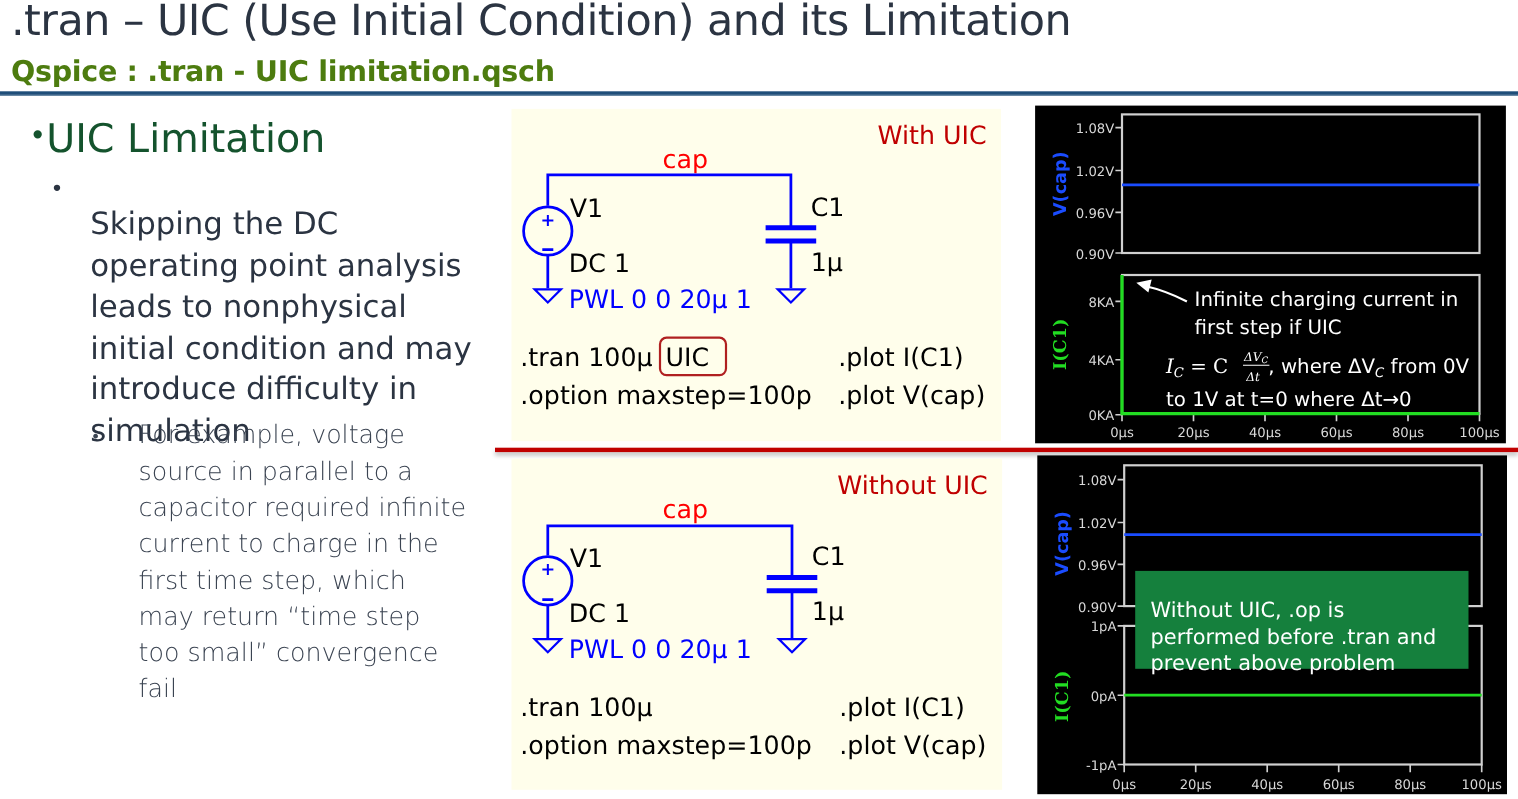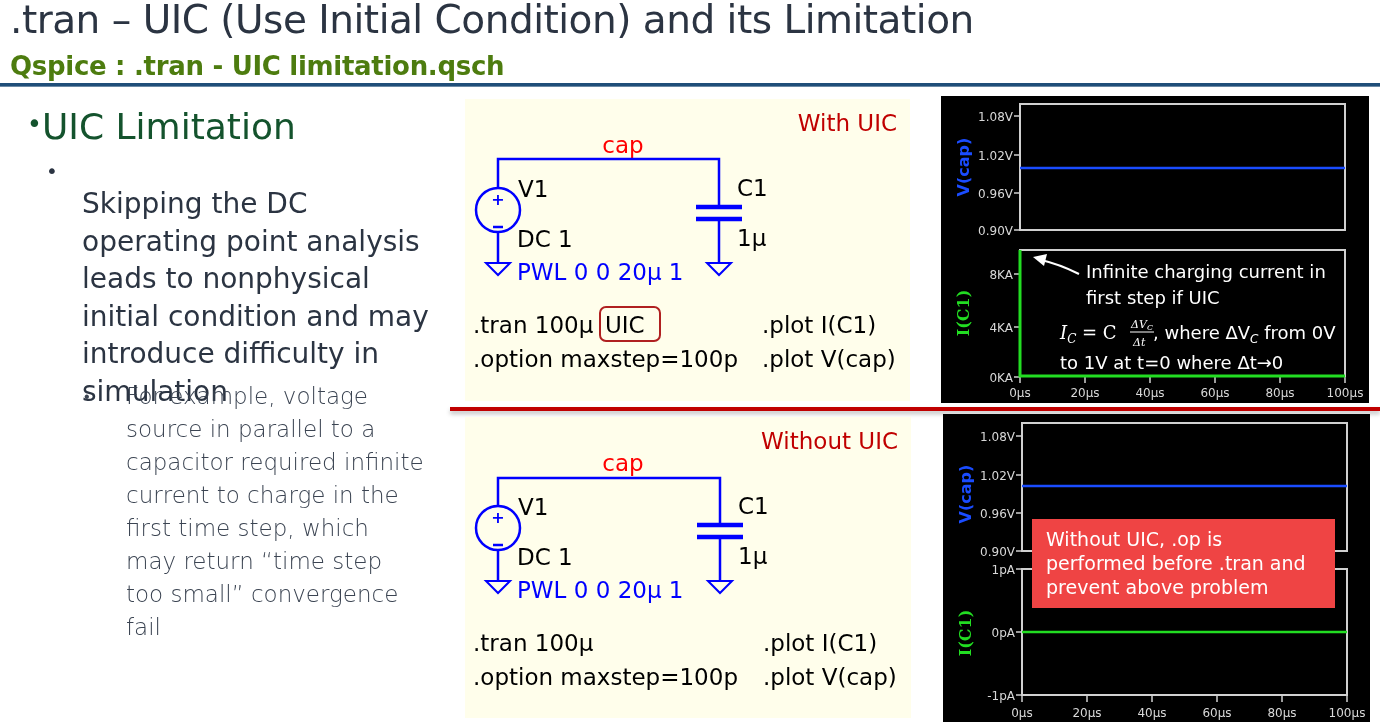--- a/index.html
+++ b/index.html
@@ -17,21 +17,21 @@
   .b2 .txt { margin-left:36px; display:block;margin-top:32px; }
   .b3 { left:84px; top:380px; width:340px; font-size:23px; line-height:33px; color:#3b4452; font-weight:300; }
   .b3 .dot { position:absolute; left:0; top:0; font-size:16px; }
   .b3 .txt { margin-left:42px; display:block; }
 
   .schem { background:#fffeeb; }
   .schem text { font-family:"DejaVu Sans", sans-serif; }
   .divider { left:450px; top:407px; width:930px; height:4px; background:#c00000; box-shadow:0 3px 4px rgba(0,0,0,0.25); }
 
   .plotpanel { background:#000; }
-  .note { left:1032px; top:519px; width:303px; height:89px; background:#ef4444; color:#fff; font-size:19px; line-height:24px; box-sizing:border-box; padding:8px 14px; }
+  .note { left:1032px; top:519px; width:303px; height:89px; background:#15803d; color:#fff; font-size:19px; line-height:24px; box-sizing:border-box; padding:24px 14px; }
 </style>
 </head>
 <body>
 
 <div id="title" class="abs">.tran – UIC (Use Initial Condition) and its Limitation</div>
 <div id="subtitle" class="abs">Qspice : .tran - UIC limitation.qsch</div>
 <div id="hdr-rule" class="abs"></div>
 
 <div class="abs b1">
   <span class="dot">•</span><span>UIC Limitation</span>

